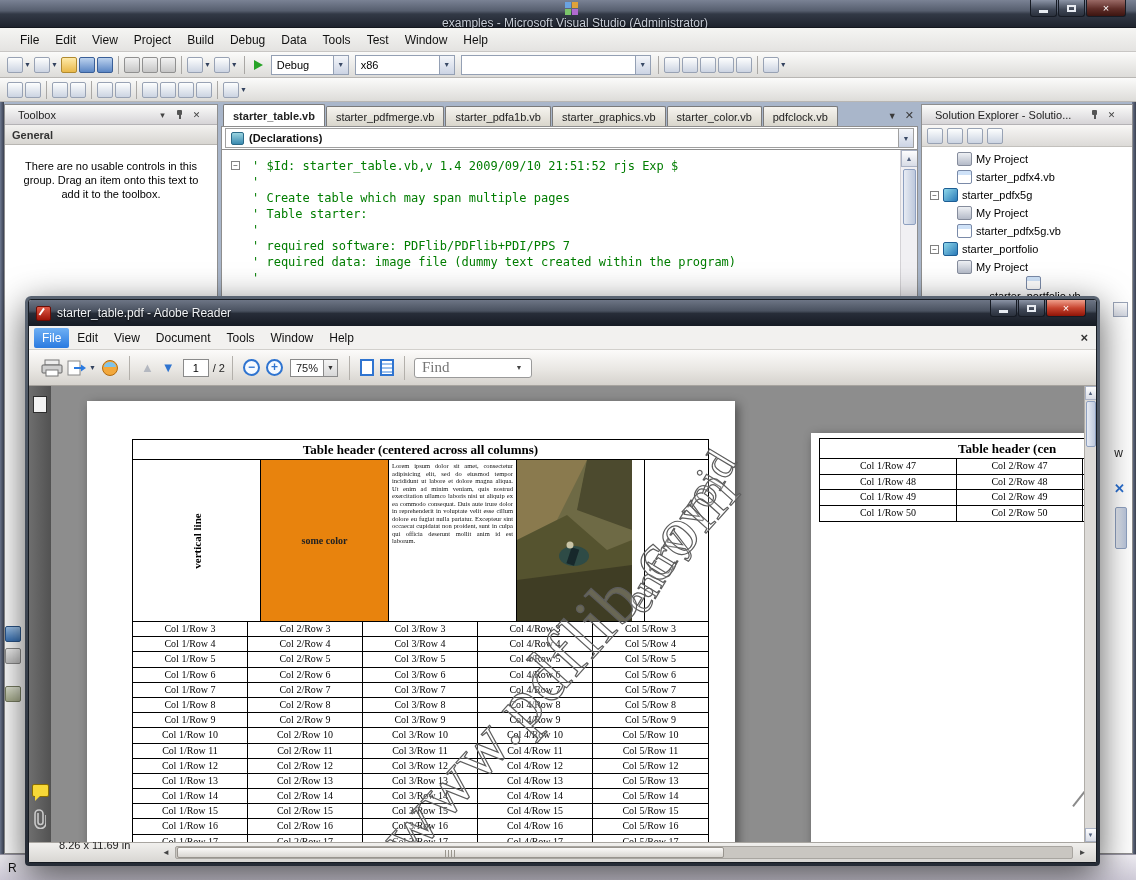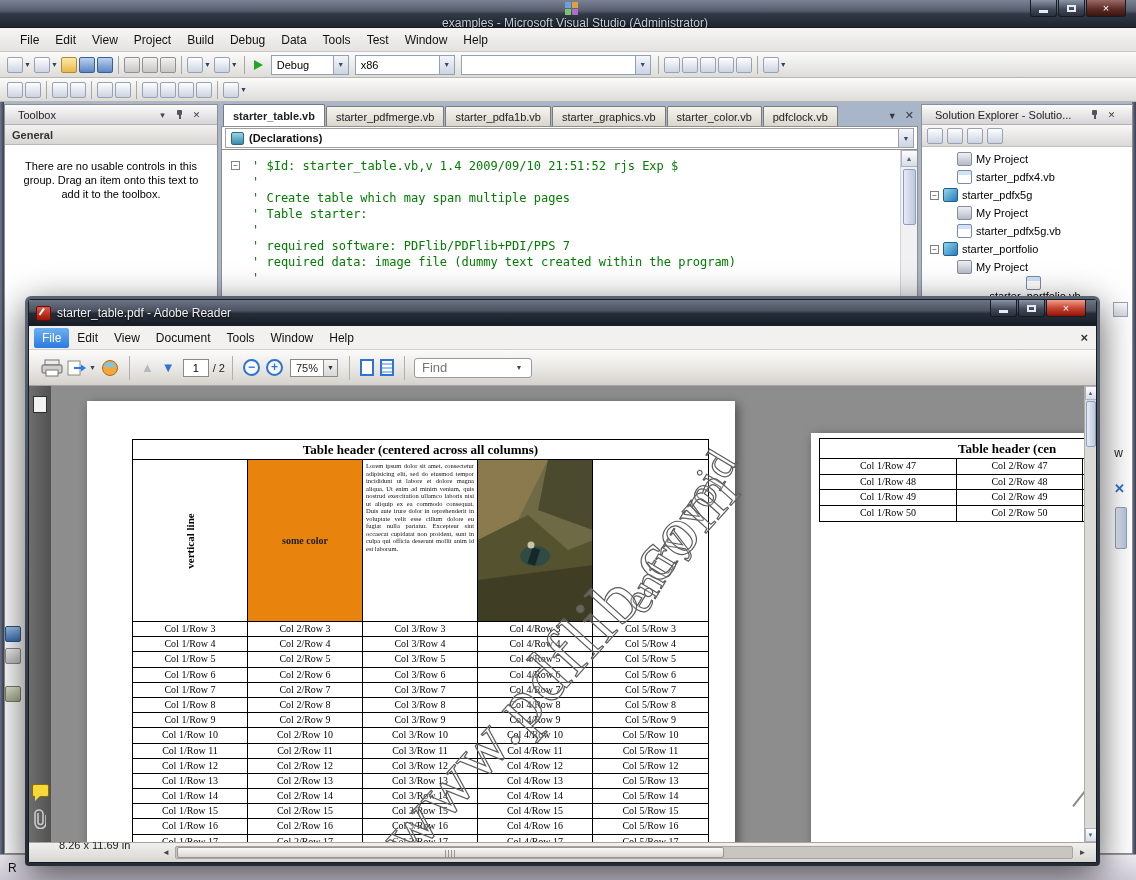--- a/index.html
+++ b/index.html
@@ -107,21 +107,21 @@
 .pgup{font-size:13px;color:#b4b8c0;margin:0 4px;}
 .pgdn{font-size:13px;color:#2f74d0;margin:0 4px;}
 .pg-input{width:26px;height:18px;border:1px solid #8a8a8a;text-align:center;font-size:11px;margin:0 4px;background:#fff;}
 .zoom-circle{width:17px;height:17px;border:2px solid #2f74d0;border-radius:50%;color:#2f74d0;font-weight:bold;font-size:12px;line-height:13px;text-align:center;margin:0 3px;background:#f6faff;}
 .zoom-combo{display:flex;align-items:center;height:18px;background:#fff;border:1px solid #8a8a8a;margin:0 4px;}
 .zoom-combo .txt{padding:0 5px;}
 .zoom-combo .arr{width:14px;height:100%;border-left:1px solid #8a8a8a;background:linear-gradient(#f4f4f4,#d8d8d8);display:flex;align-items:center;justify-content:center;font-size:7px;color:#333;}
 .view-chip{width:14px;height:17px;border:2px solid #2f74d0;background:#fff;margin:0 3px;}
 .view-chip.lines{background:repeating-linear-gradient(#fff 0 2px,#9ec2ee 2px 4px);}
 .find-box{display:flex;align-items:center;background:#fff;border:1px solid #9a9a9a;border-radius:3px;height:20px;width:118px;padding-left:7px;margin-left:2px;}
-.find-box input{border:none;outline:none;width:90px;font-size:13px;color:#555;background:transparent;font-family:Liberation Sans, sans-serif;}
+.find-box input{border:none;outline:none;width:90px;font-size:15px;color:#555;background:transparent;font-family:Liberation Serif, serif;}
 .find-dd{width:14px;text-align:center;font-size:7px;color:#444;}
 
 .rd-content{flex:1;display:flex;min-height:0;}
 .rd-sidebar{width:22px;background:linear-gradient(90deg,#6e6e6e,#525252);display:flex;flex-direction:column;align-items:center;flex:none;}
 .sb-page{width:14px;height:17px;background:#f2f2f2;border:1px solid #2e2e2e;margin-top:10px;}
 .flexsp{flex:1;}
 .sb-comment{width:17px;height:13px;background:#f7d838;border:1px solid #8a6d00;border-radius:2px;position:relative;margin-bottom:12px;}
 .sb-comment::after{content:"";position:absolute;left:2px;bottom:-5px;border-left:5px solid #f7d838;border-bottom:5px solid transparent;}
 .sb-clip{margin-bottom:10px;}
 .rd-doc{flex:1;background:#8d8d8d;position:relative;overflow:hidden;}
@@ -135,21 +135,21 @@
 .hs-thumb{position:absolute;left:1px;top:0;height:11px;width:61%;background:linear-gradient(#fbfaf9,#d8d5d0);border:1px solid #98948e;border-radius:2px;}
 .hs-thumb::after{content:"";position:absolute;left:50%;top:2px;width:11px;height:7px;margin-left:-6px;background:repeating-linear-gradient(90deg,#9a968e 0 1px,transparent 1px 3px);}
 
 
 .page{position:absolute;background:#fff;box-shadow:3px 3px 10px rgba(0,0,0,.45);}
 .page1{left:36px;top:15px;width:648px;height:870px;}
 .page2{left:760px;top:47px;width:300px;height:820px;}
 .p1-table{position:absolute;left:45px;top:38px;width:577px;border:1px solid #000;}
 .t-header{height:20px;border-bottom:1px solid #000;font:bold 13px "Liberation Serif",serif;text-align:center;line-height:19px;color:#000;}
 .sp-row{display:flex;height:162px;border-bottom:1px solid #000;}
-.sp-row>div{width:115px;border-right:1px solid #000;overflow:hidden;position:relative;flex:none;}
+.sp-row>div{width:128px;border-right:1px solid #000;overflow:hidden;position:relative;flex:none;}
 .sp-row>div:last-child{border-right:none;}
 .sp-c1 span{position:absolute;left:50%;top:50%;transform:translate(-50%,-50%) rotate(-90deg);font:bold 11px "Liberation Serif",serif;white-space:nowrap;color:#000;}
 .sp-c2{display:flex;align-items:center;justify-content:center;font:bold 10px "Liberation Serif",serif;color:#222;}
 .sp-c3{font:6.5px/7.5px "Liberation Serif",serif;text-align:justify;padding:2px 3px;color:#111;}
 .t-row{display:flex;height:15.2px;border-bottom:1px solid #000;}
 .t-row:last-child{border-bottom:none;}
 .t-cell{width:115px;border-right:1px solid #000;font:10px/14px "Liberation Serif",serif;text-align:center;overflow:hidden;flex:none;color:#000;}
 .t-cell:last-child{border-right:none;}
 .wm{position:absolute;color:rgba(255,255,255,0.22);-webkit-text-stroke:1.2px #5d5d5d;font-family:"Liberation Serif",serif;text-align:center;pointer-events:none;z-index:6;white-space:nowrap;}
 .wm-entry{left:467px;top:100px;width:250px;height:62px;line-height:62px;font-size:44px;transform:rotate(-59deg);}

